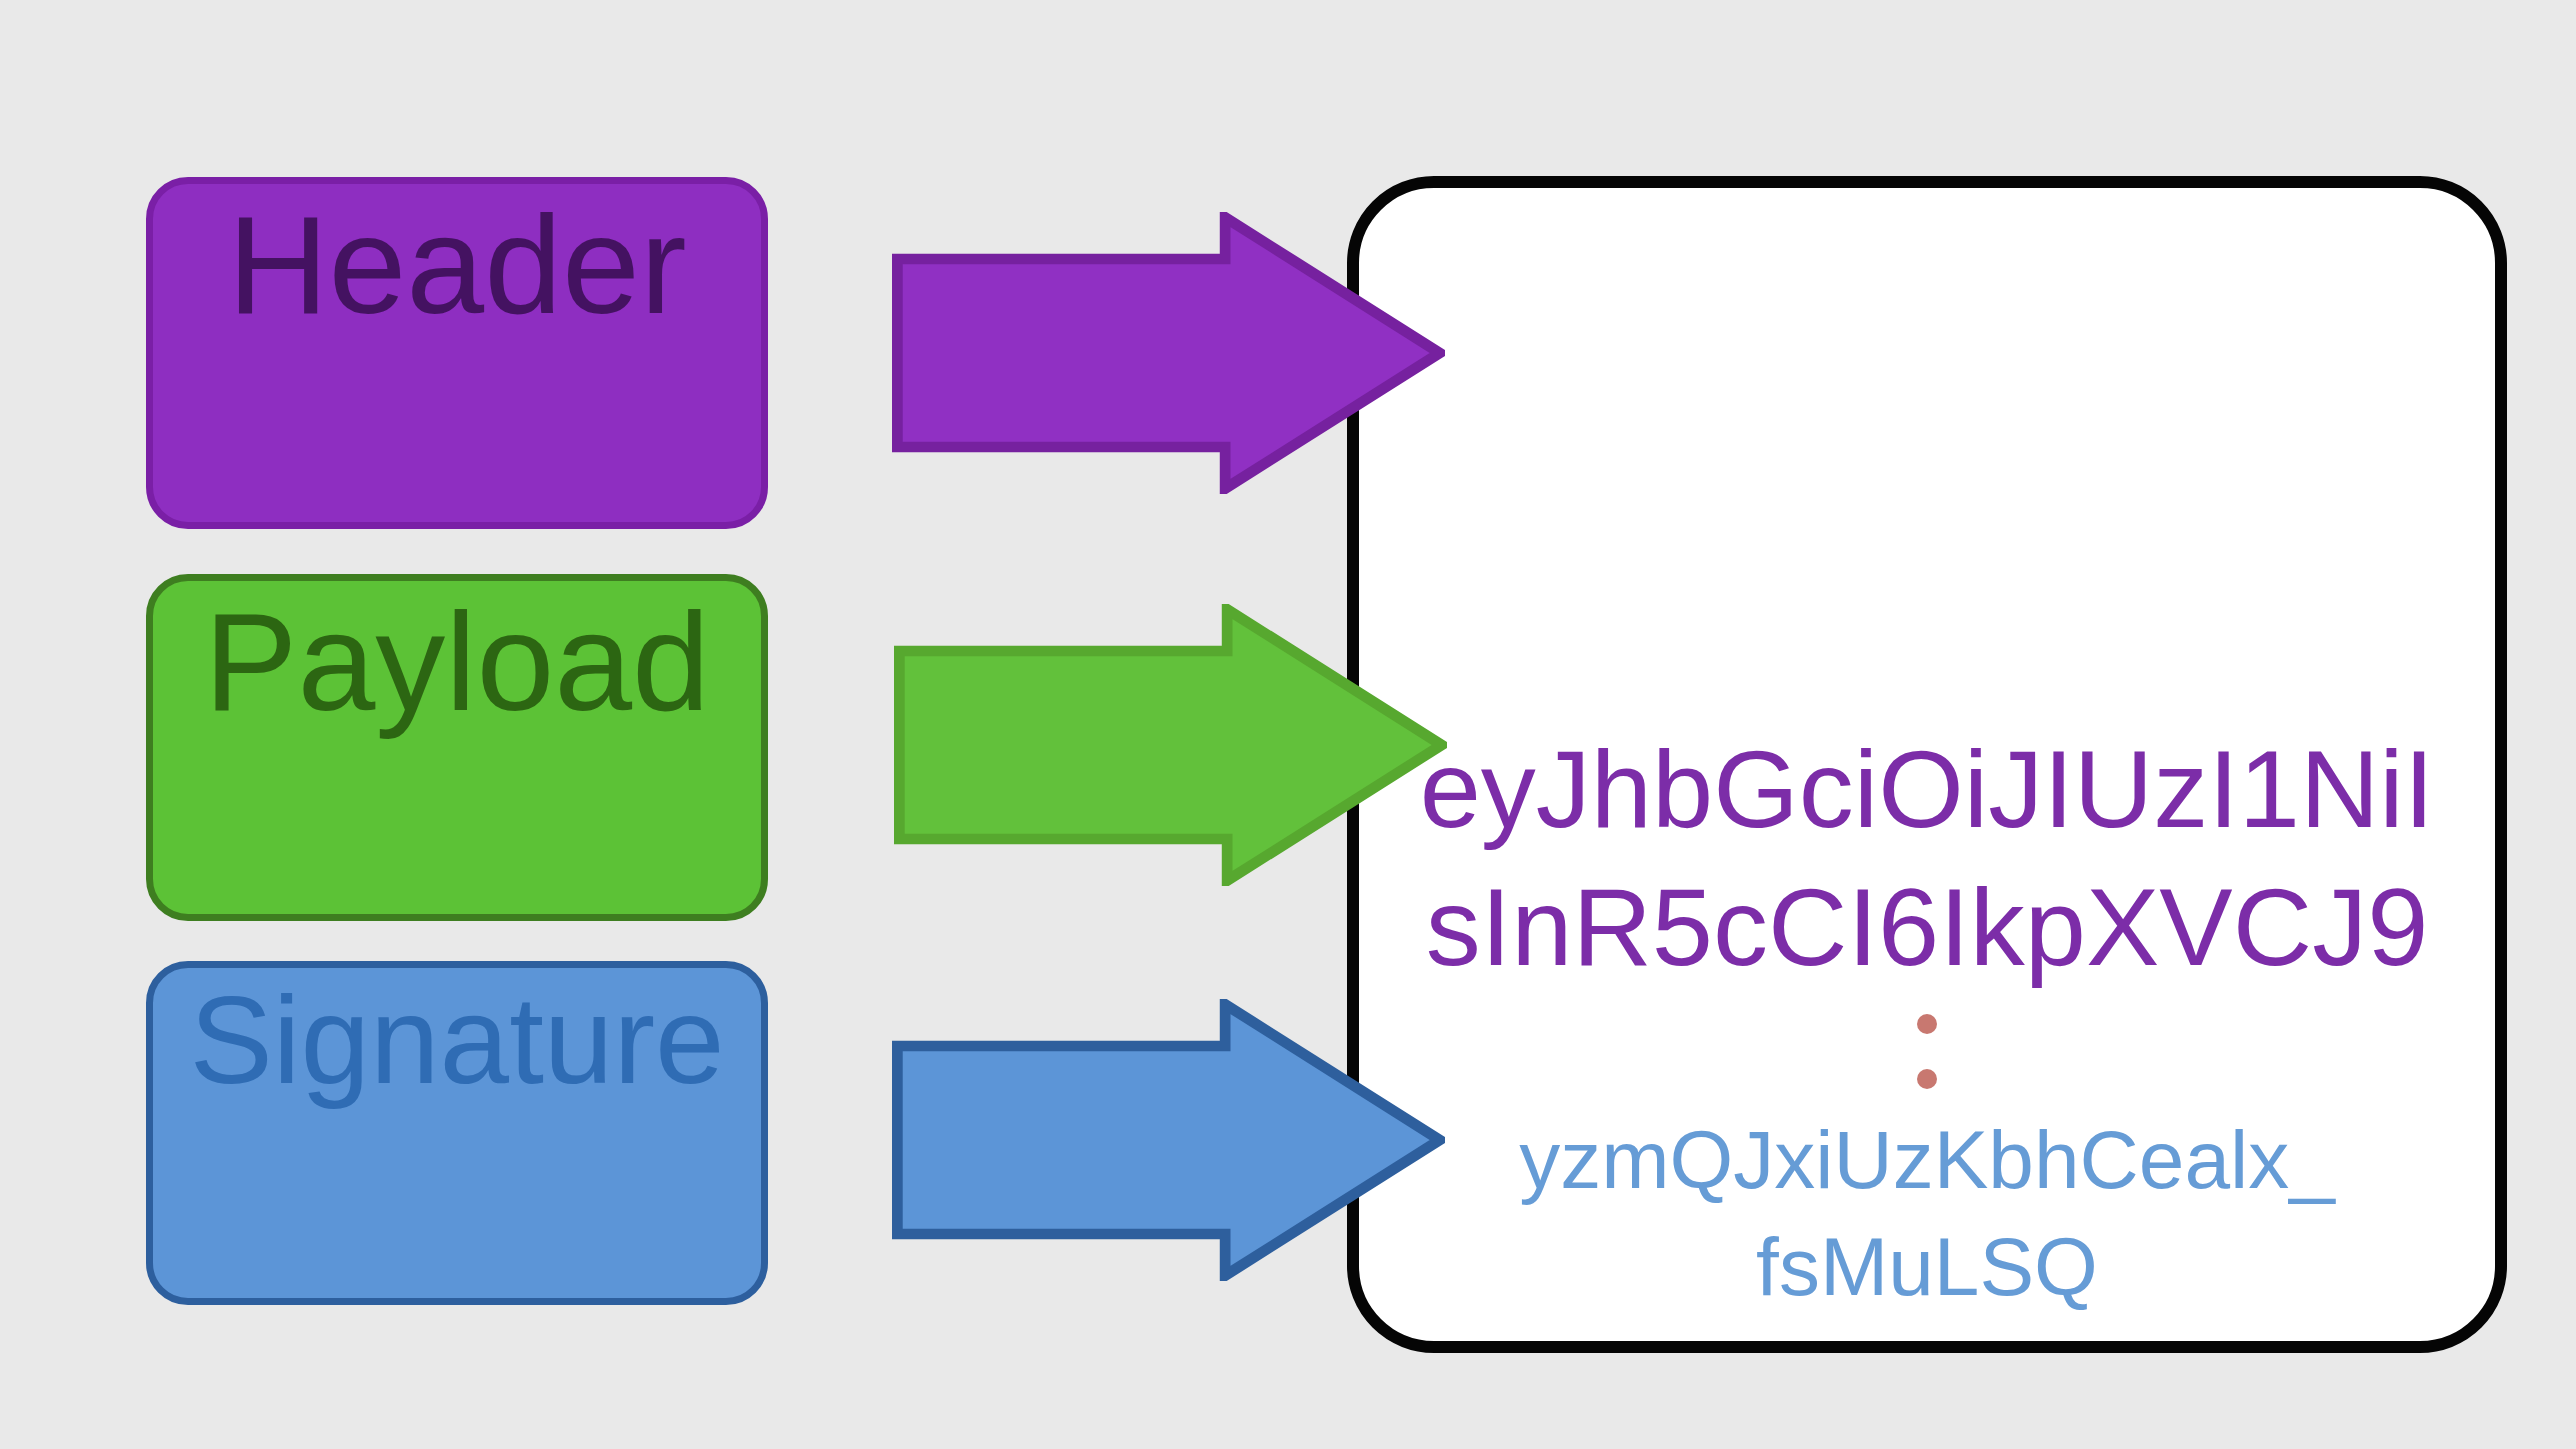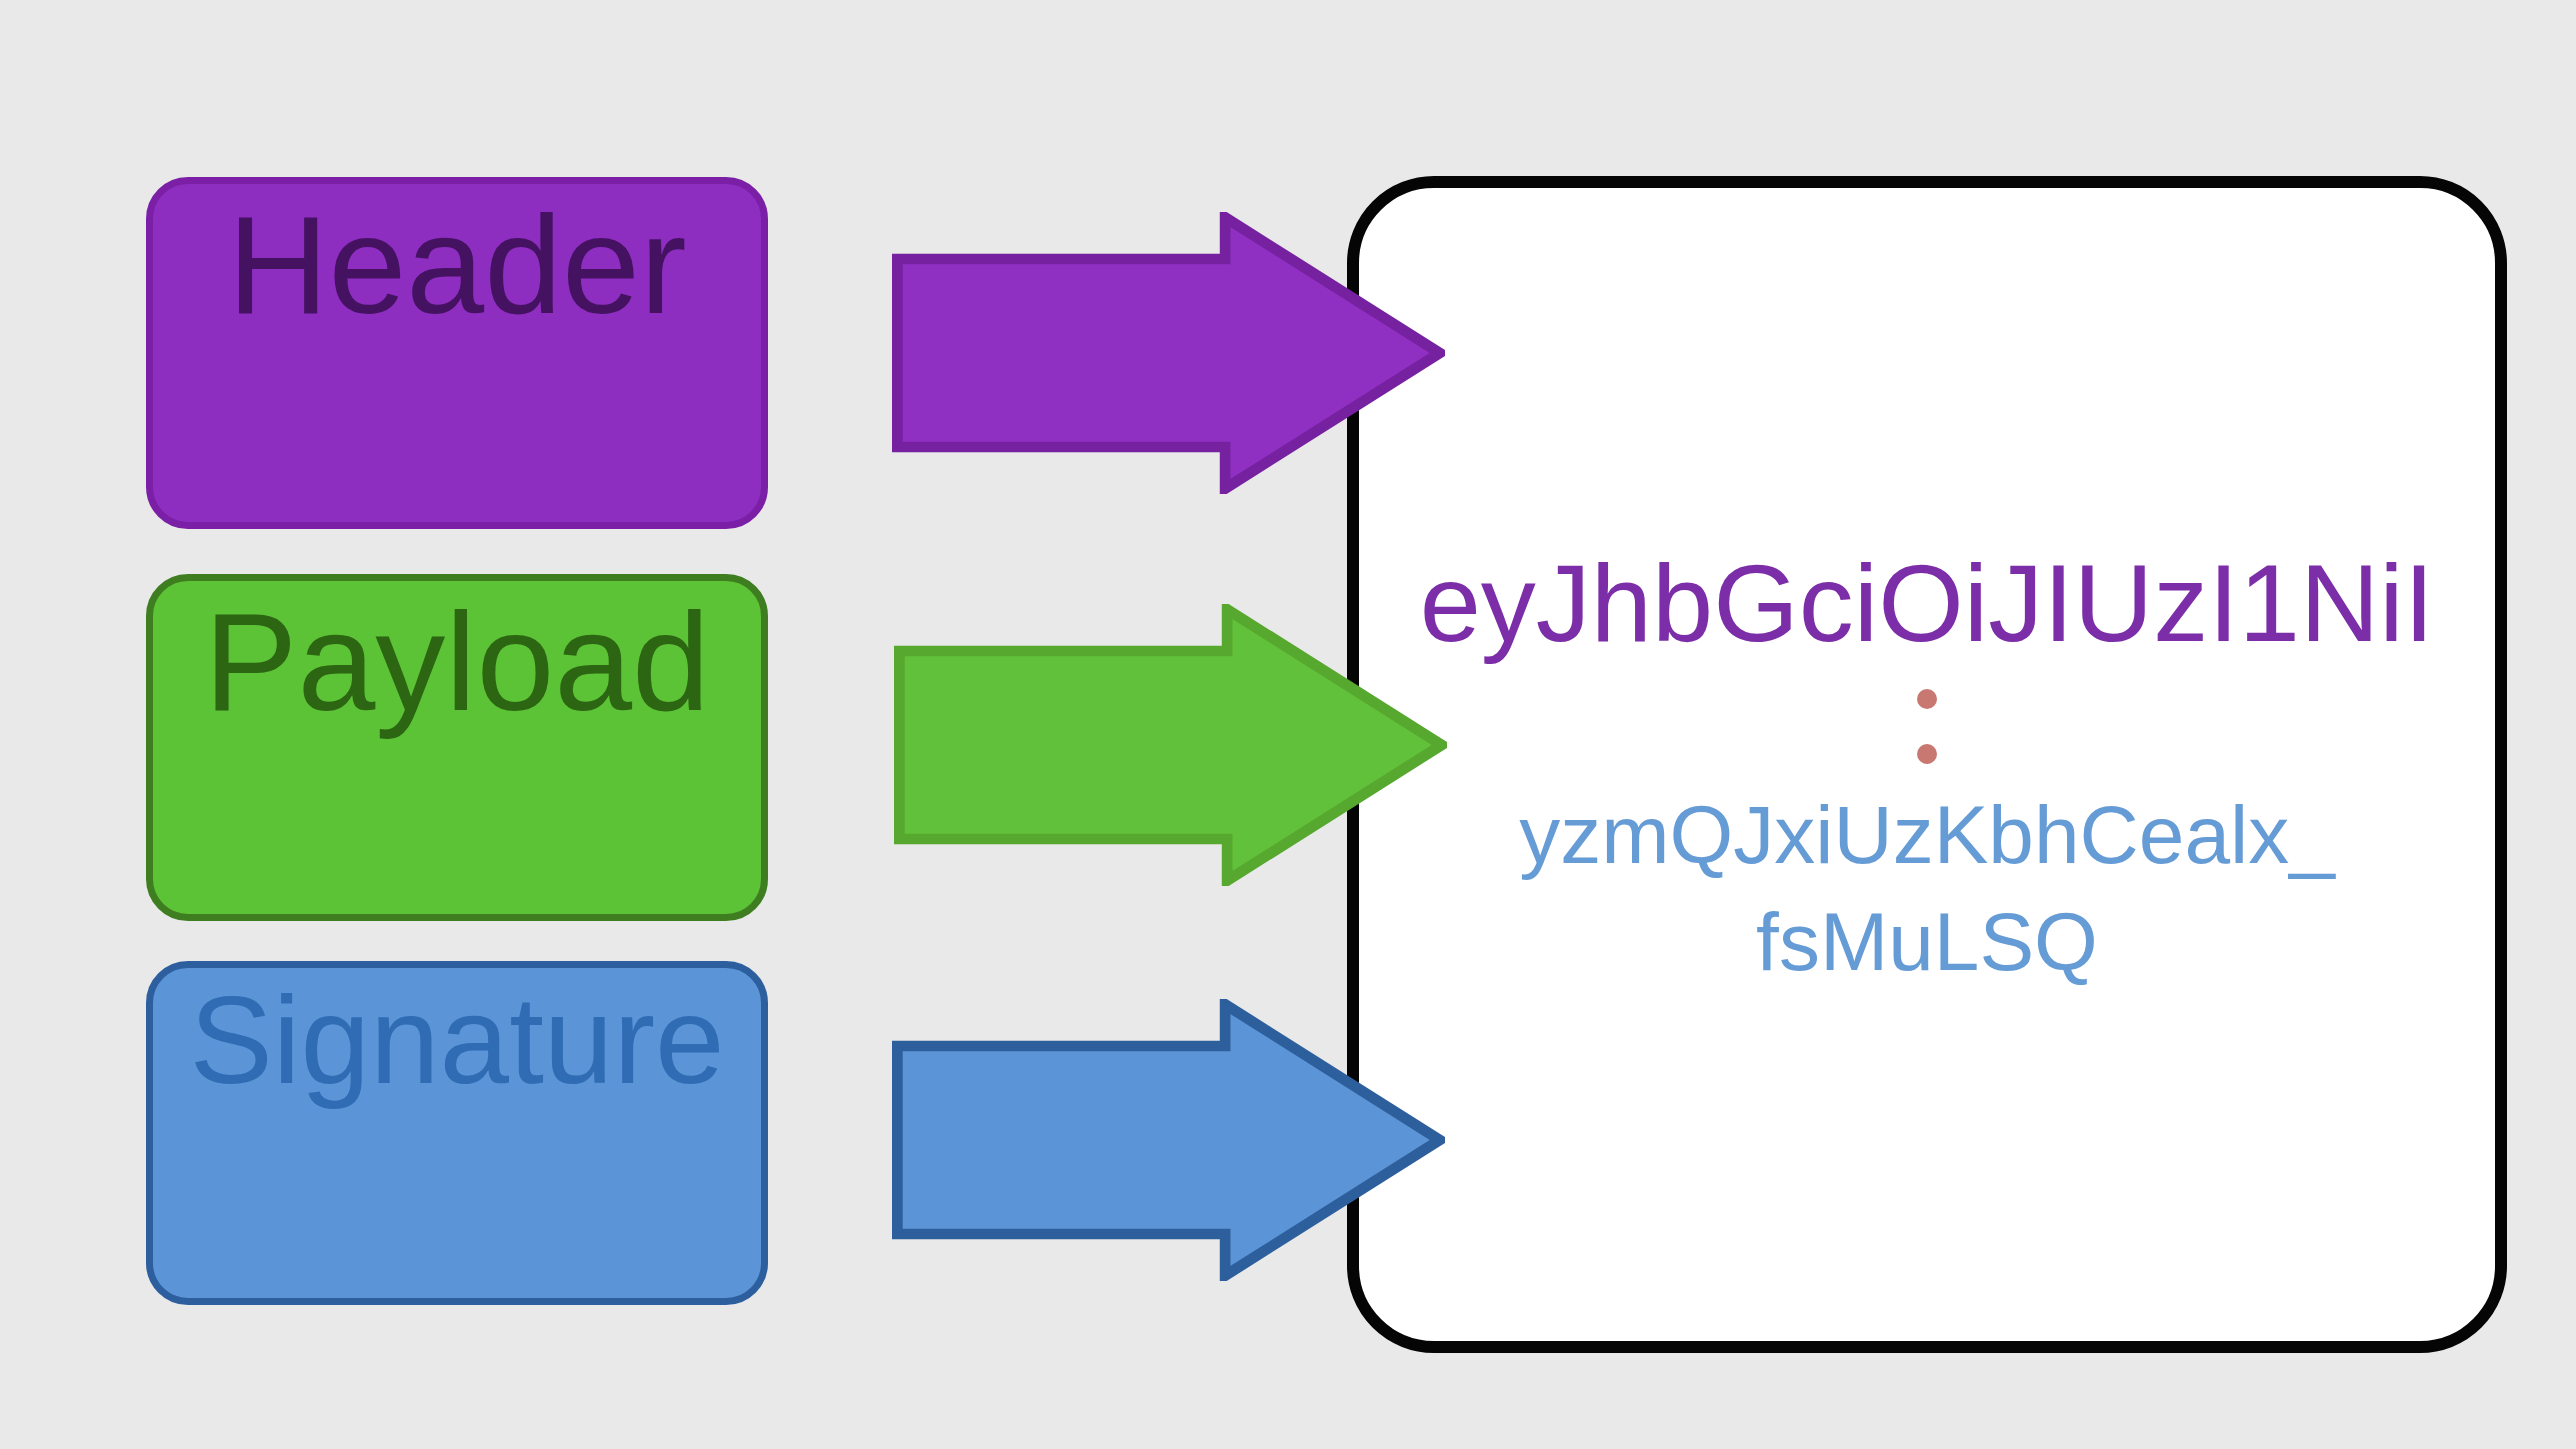--- a/index.html
+++ b/index.html
@@ -71,24 +71,24 @@
     top: 176px;
     width: 1160px;
     height: 1177px;
     box-sizing: border-box;
     background: #ffffff;
     border: 12.7px solid #050505;
     border-radius: 87px;
     display: flex;
     flex-direction: column;
     align-items: center;
-    justify-content: center;
+    justify-content: flex-end;
     text-align: center;
     z-index: 1;
-    padding: 0 20px;
+    padding: 21px 20px;
   }
   .token-segment { width: 100%; }
   .token-line { white-space: nowrap; }
   .seg-header .token-line {
     font-size: 110px;
     line-height: 138px;
     color: #7c2da8;
   }
   .seg-payload .token-line {
     font-size: 88px;
@@ -130,20 +130,21 @@
     <polygon points="8,70 497,70 497,8 817,210 497,412 497,350 8,350" stroke="#57a82f" stroke-width="16" stroke-linejoin="miter" fill="#62c13b"></polygon>
   </svg>
   <svg class="arrow arrow-signature" viewBox="0 0 825 420" preserveAspectRatio="none">
     <polygon points="8,70 497,70 497,8 817,210 497,412 497,350 8,350" stroke="#2e5f9d" stroke-width="16" stroke-linejoin="miter" fill="#5c95d7"></polygon>
   </svg>
 
   <div class="token-box">
 
     <div class="token-segment seg-header">
       <div class="token-line">eyJhbGciOiJIUzI1NiI</div>
+      <div class="token-line">sInR5cCI6IkpXVCJ9</div>
     </div>
 
     <div class="separator-dot"></div>
 
 
     <div class="separator-dot"></div>
 
     <div class="token-segment seg-signature">
       <div class="token-line">yzmQJxiUzKbhCealx_</div>
       <div class="token-line">fsMuLSQ</div>

